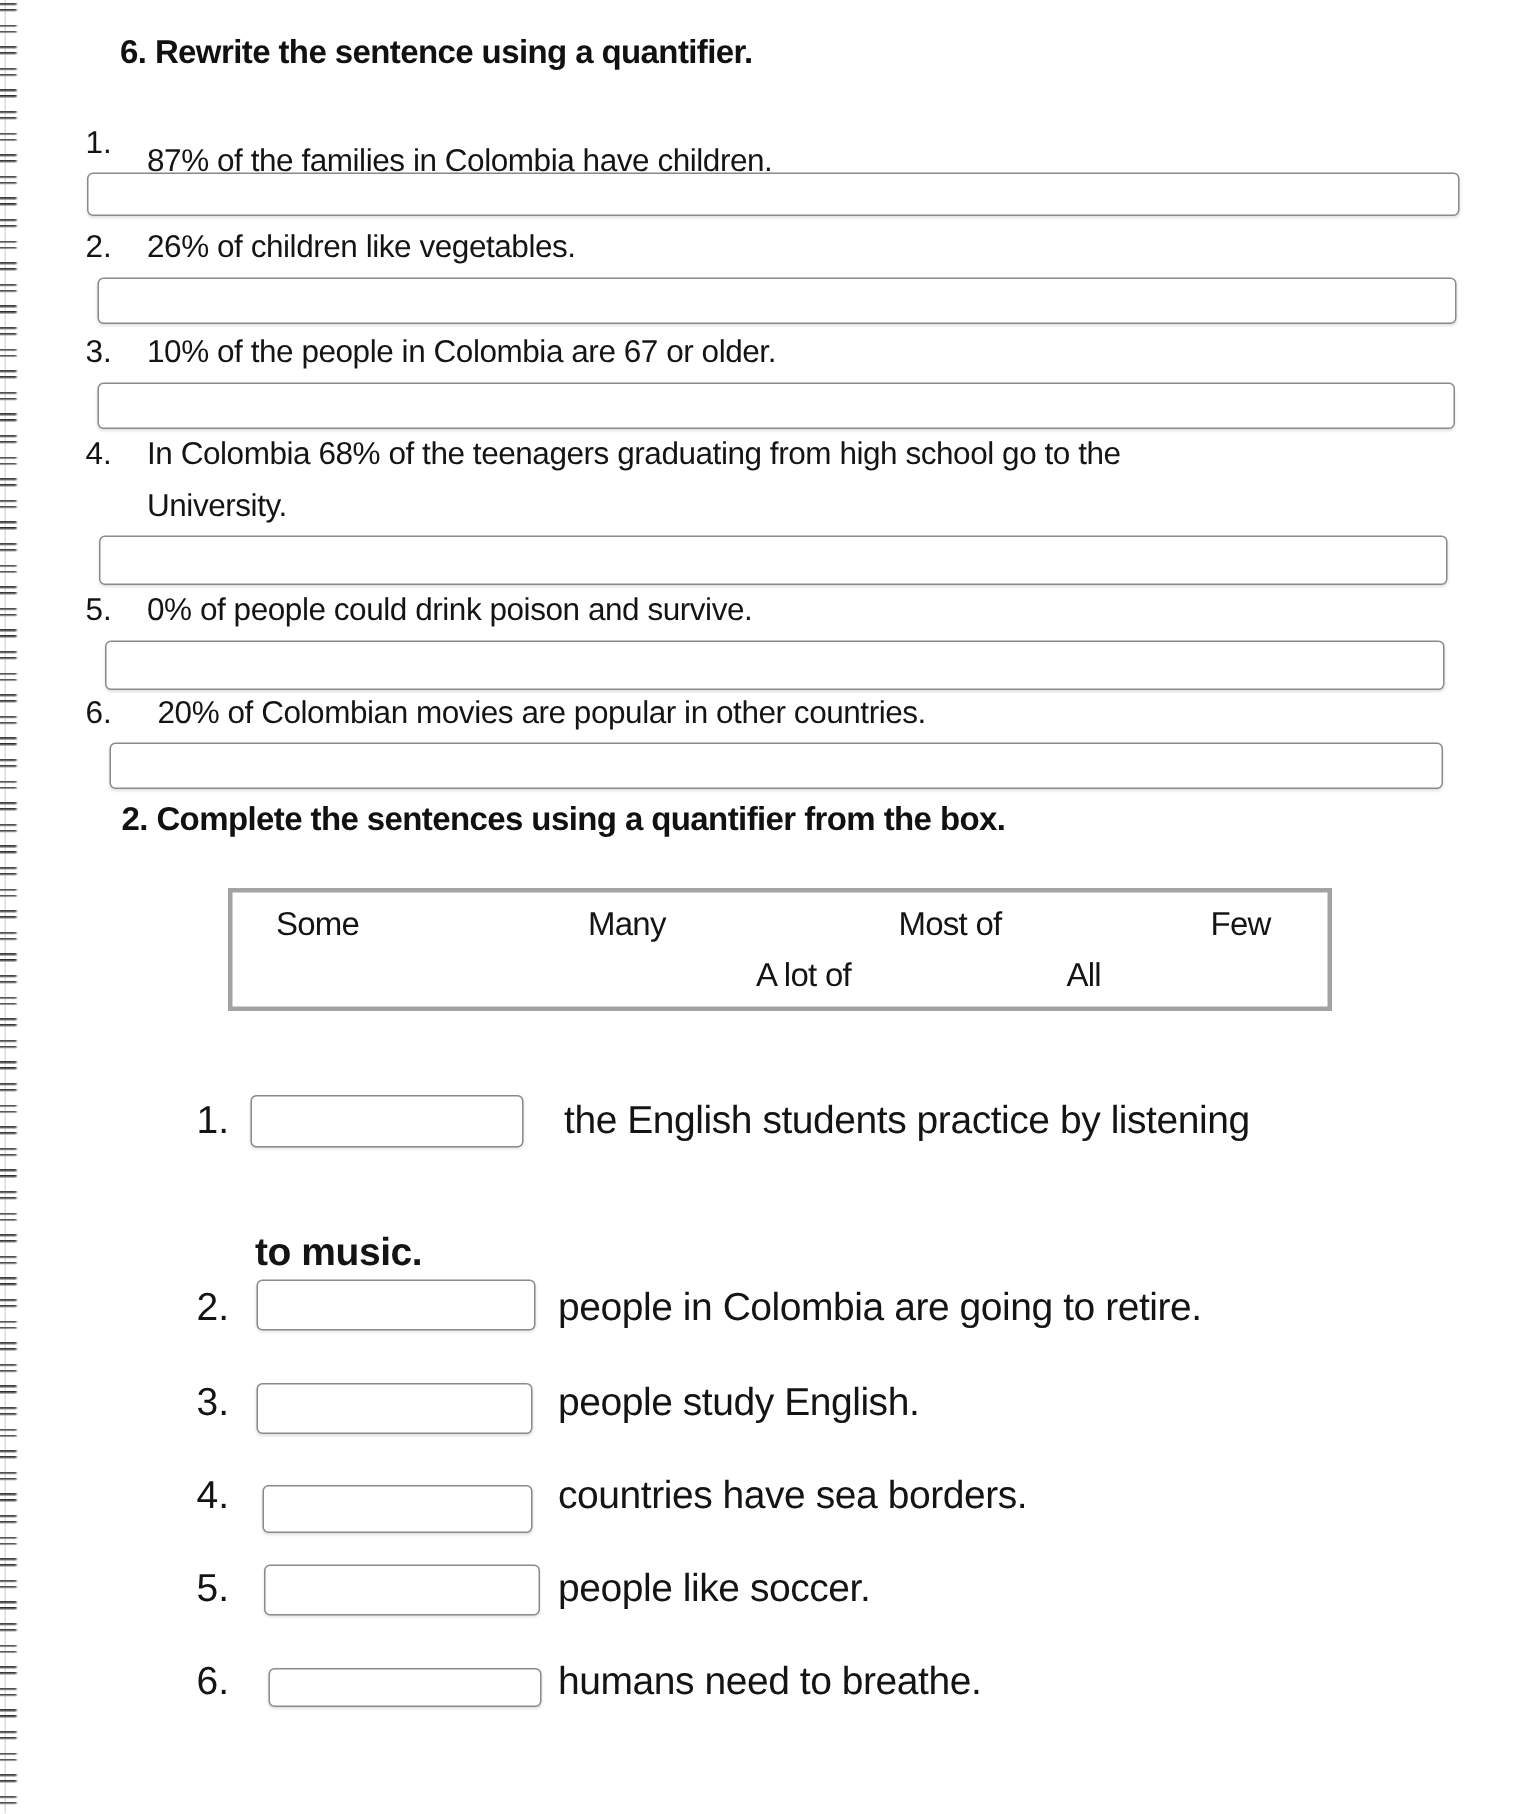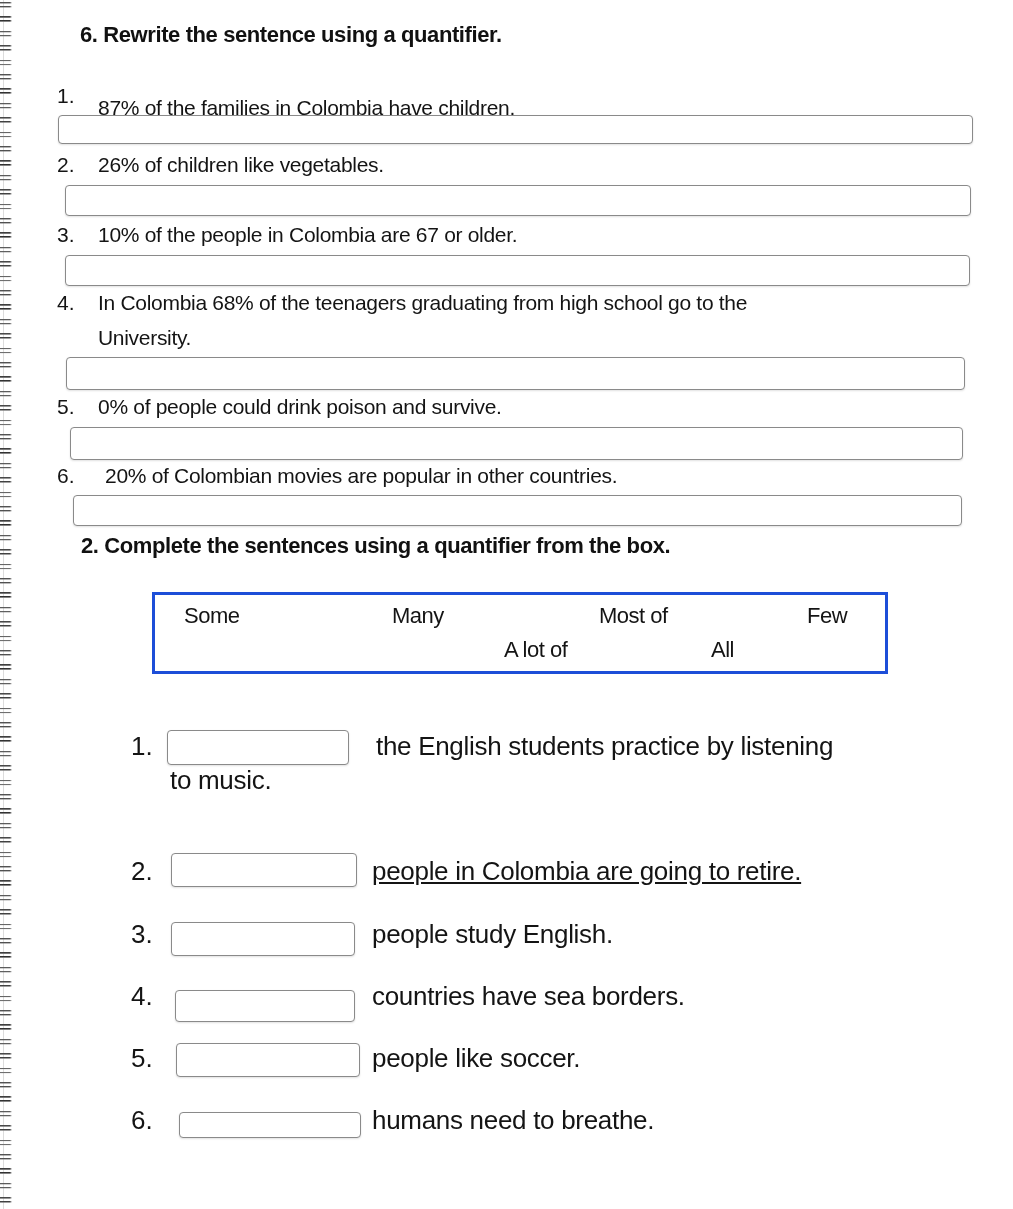--- a/index.html
+++ b/index.html
@@ -71,21 +71,21 @@
       font-family: "Liberation Sans", sans-serif;
       outline: none;
     }
     .word-bank {
       position: absolute;
       left: 152px;
       top: 592px;
       width: 736px;
       height: 82px;
       box-sizing: border-box;
-      border: 3px solid #1d4ed8;
+      border: 3px solid #a3a3a3;
     }
     .word {
       position: absolute;
       font-size: 22px;
       letter-spacing: -0.5px;
       white-space: nowrap;
       color: #141414;
     }
     .s2-num {
       position: absolute;
@@ -139,25 +139,25 @@
   <div class="word" style="left:237px; top:8px;">Many</div>
   <div class="word" style="left:444px; top:8px;">Most of</div>
   <div class="word" style="left:652px; top:8px;">Few</div>
   <div class="word" style="left:349px; top:42px;">A lot of</div>
   <div class="word" style="left:556px; top:42px;">All</div>
 </div>
 
 <div class="s2-num" style="left:131px; top:731px;">1.</div>
 <input class="answer-box" type="text" style="left: 167px; top: 730px; width: 182px; height: 35px;" value="">
 <div class="s2-text" style="left:376px; top:731px;">the English students practice by listening</div>
-<div class="s2-text" style="left:170px; top:765px;">to music.</div>
+<div class="s2-text" style="left:170px; top:819px;font-weight:bold;">to music.</div>
 
 <div class="s2-num" style="left:131px; top:856px;">2.</div>
 <input class="answer-box" type="text" style="left: 171px; top: 853px; width: 186px; height: 34px;" value="">
-<div class="s2-text" style="left:372px; top:856px;text-decoration:underline;">people in Colombia are going to retire.</div>
+<div class="s2-text" style="left:372px; top:856px;">people in Colombia are going to retire.</div>
 
 <div class="s2-num" style="left:131px; top:919px;">3.</div>
 <input class="answer-box" type="text" style="left: 171px; top: 922px; width: 184px; height: 34px;" value="">
 <div class="s2-text" style="left:372px; top:919px;">people  study English.</div>
 
 <div class="s2-num" style="left:131px; top:981px;">4.</div>
 <input class="answer-box" type="text" style="left: 175px; top: 990px; width: 180px; height: 32px;" value="">
 <div class="s2-text" style="left:372px; top:981px;">countries have sea borders.</div>
 
 <div class="s2-num" style="left:131px; top:1043px;">5.</div>

